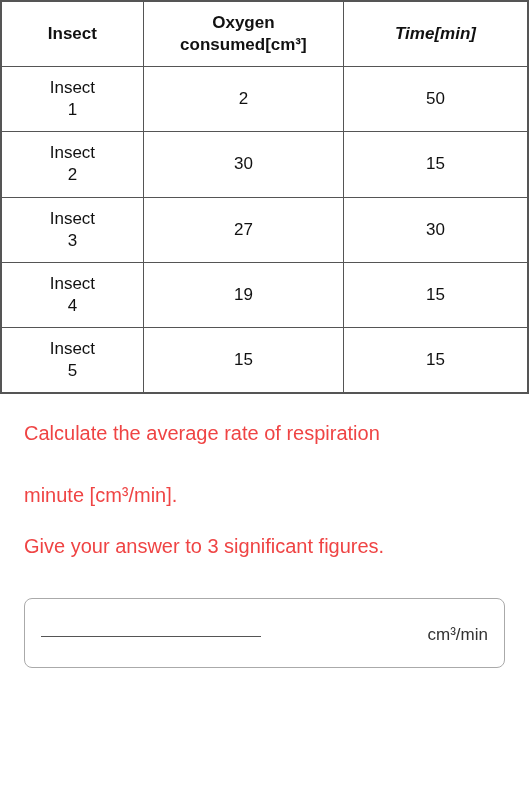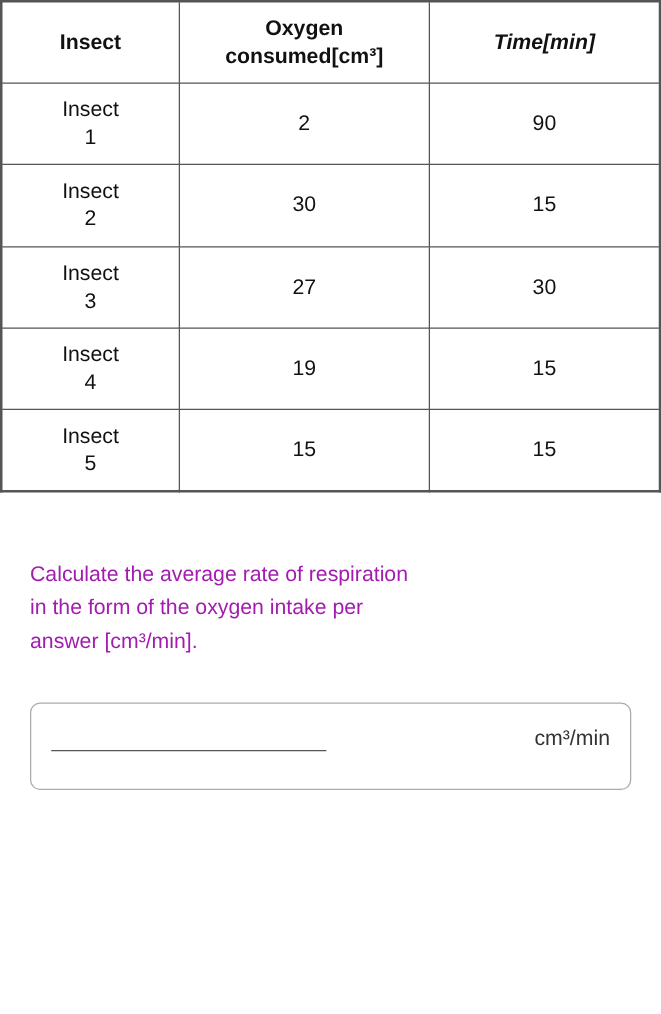--- a/index.html
+++ b/index.html
@@ -57,35 +57,35 @@
     .col-time {
       width: 35%;
       font-style: italic;
     }
 
     .text-section {
       padding: 24px 24px 16px 24px;
     }
 
     .question-text {
-      font-size: 17px;
+      font-size: 20px;
       line-height: 1.55;
       margin-bottom: 20px;
-      color: #a21caf;
-      margin-top: 29px;
+      color: #ef4444;
     }
 
     .answer-box-container {
       margin: 0 24px;
       border: 1.5px solid #aaa;
       border-radius: 8px;
       padding: 18px 16px 18px 16px;
       position: relative;
       min-height: 70px;
       display: flex;
+      align-items: flex-end;
       justify-content: flex-end;
     }
 
     .answer-input-line {
       position: absolute;
       bottom: 30px;
       left: 16px;
       width: 220px;
       border-bottom: 1.5px solid #555;
     }
@@ -107,21 +107,21 @@
         <th class="col-insects">Insect</th>
         <th class="col-oxygen">Oxygen consumed[cm³]</th>
         <th class="col-time">Time[min]</th>
       </tr>
     </thead>
     <tbody id="table-body">
     <tr>
           <td style="white-space: pre-line;">Insect
 1</td>
           <td>2</td>
-          <td>90</td>
+          <td>50</td>
         </tr>
         <tr>
           <td style="white-space: pre-line;">Insect
 2</td>
           <td>30</td>
           <td>15</td>
         </tr>
         <tr>
           <td style="white-space: pre-line;">Insect
 3</td>
@@ -140,21 +140,24 @@
           <td>15</td>
           <td>15</td>
         </tr>
       </tbody>
   </table>
 </div>
 
 <div class="text-section">
   <p class="question-text">
     <span>Calculate the average rate of respiration</span><br>
-    <span>in the form of the oxygen intake per</span><br>
-    <span>answer [cm³/min].</span>
+    <br>
+    <span>minute [cm³/min].</span>
+  </p>
+  <p class="question-text">
+    <span>Give your answer to 3 significant figures.</span>
   </p>
 </div>
 
 <div class="answer-box-container">
   <div class="answer-input-line"></div>
   <span class="unit-label">cm³/min</span>
 </div>
 
 </body></html>

